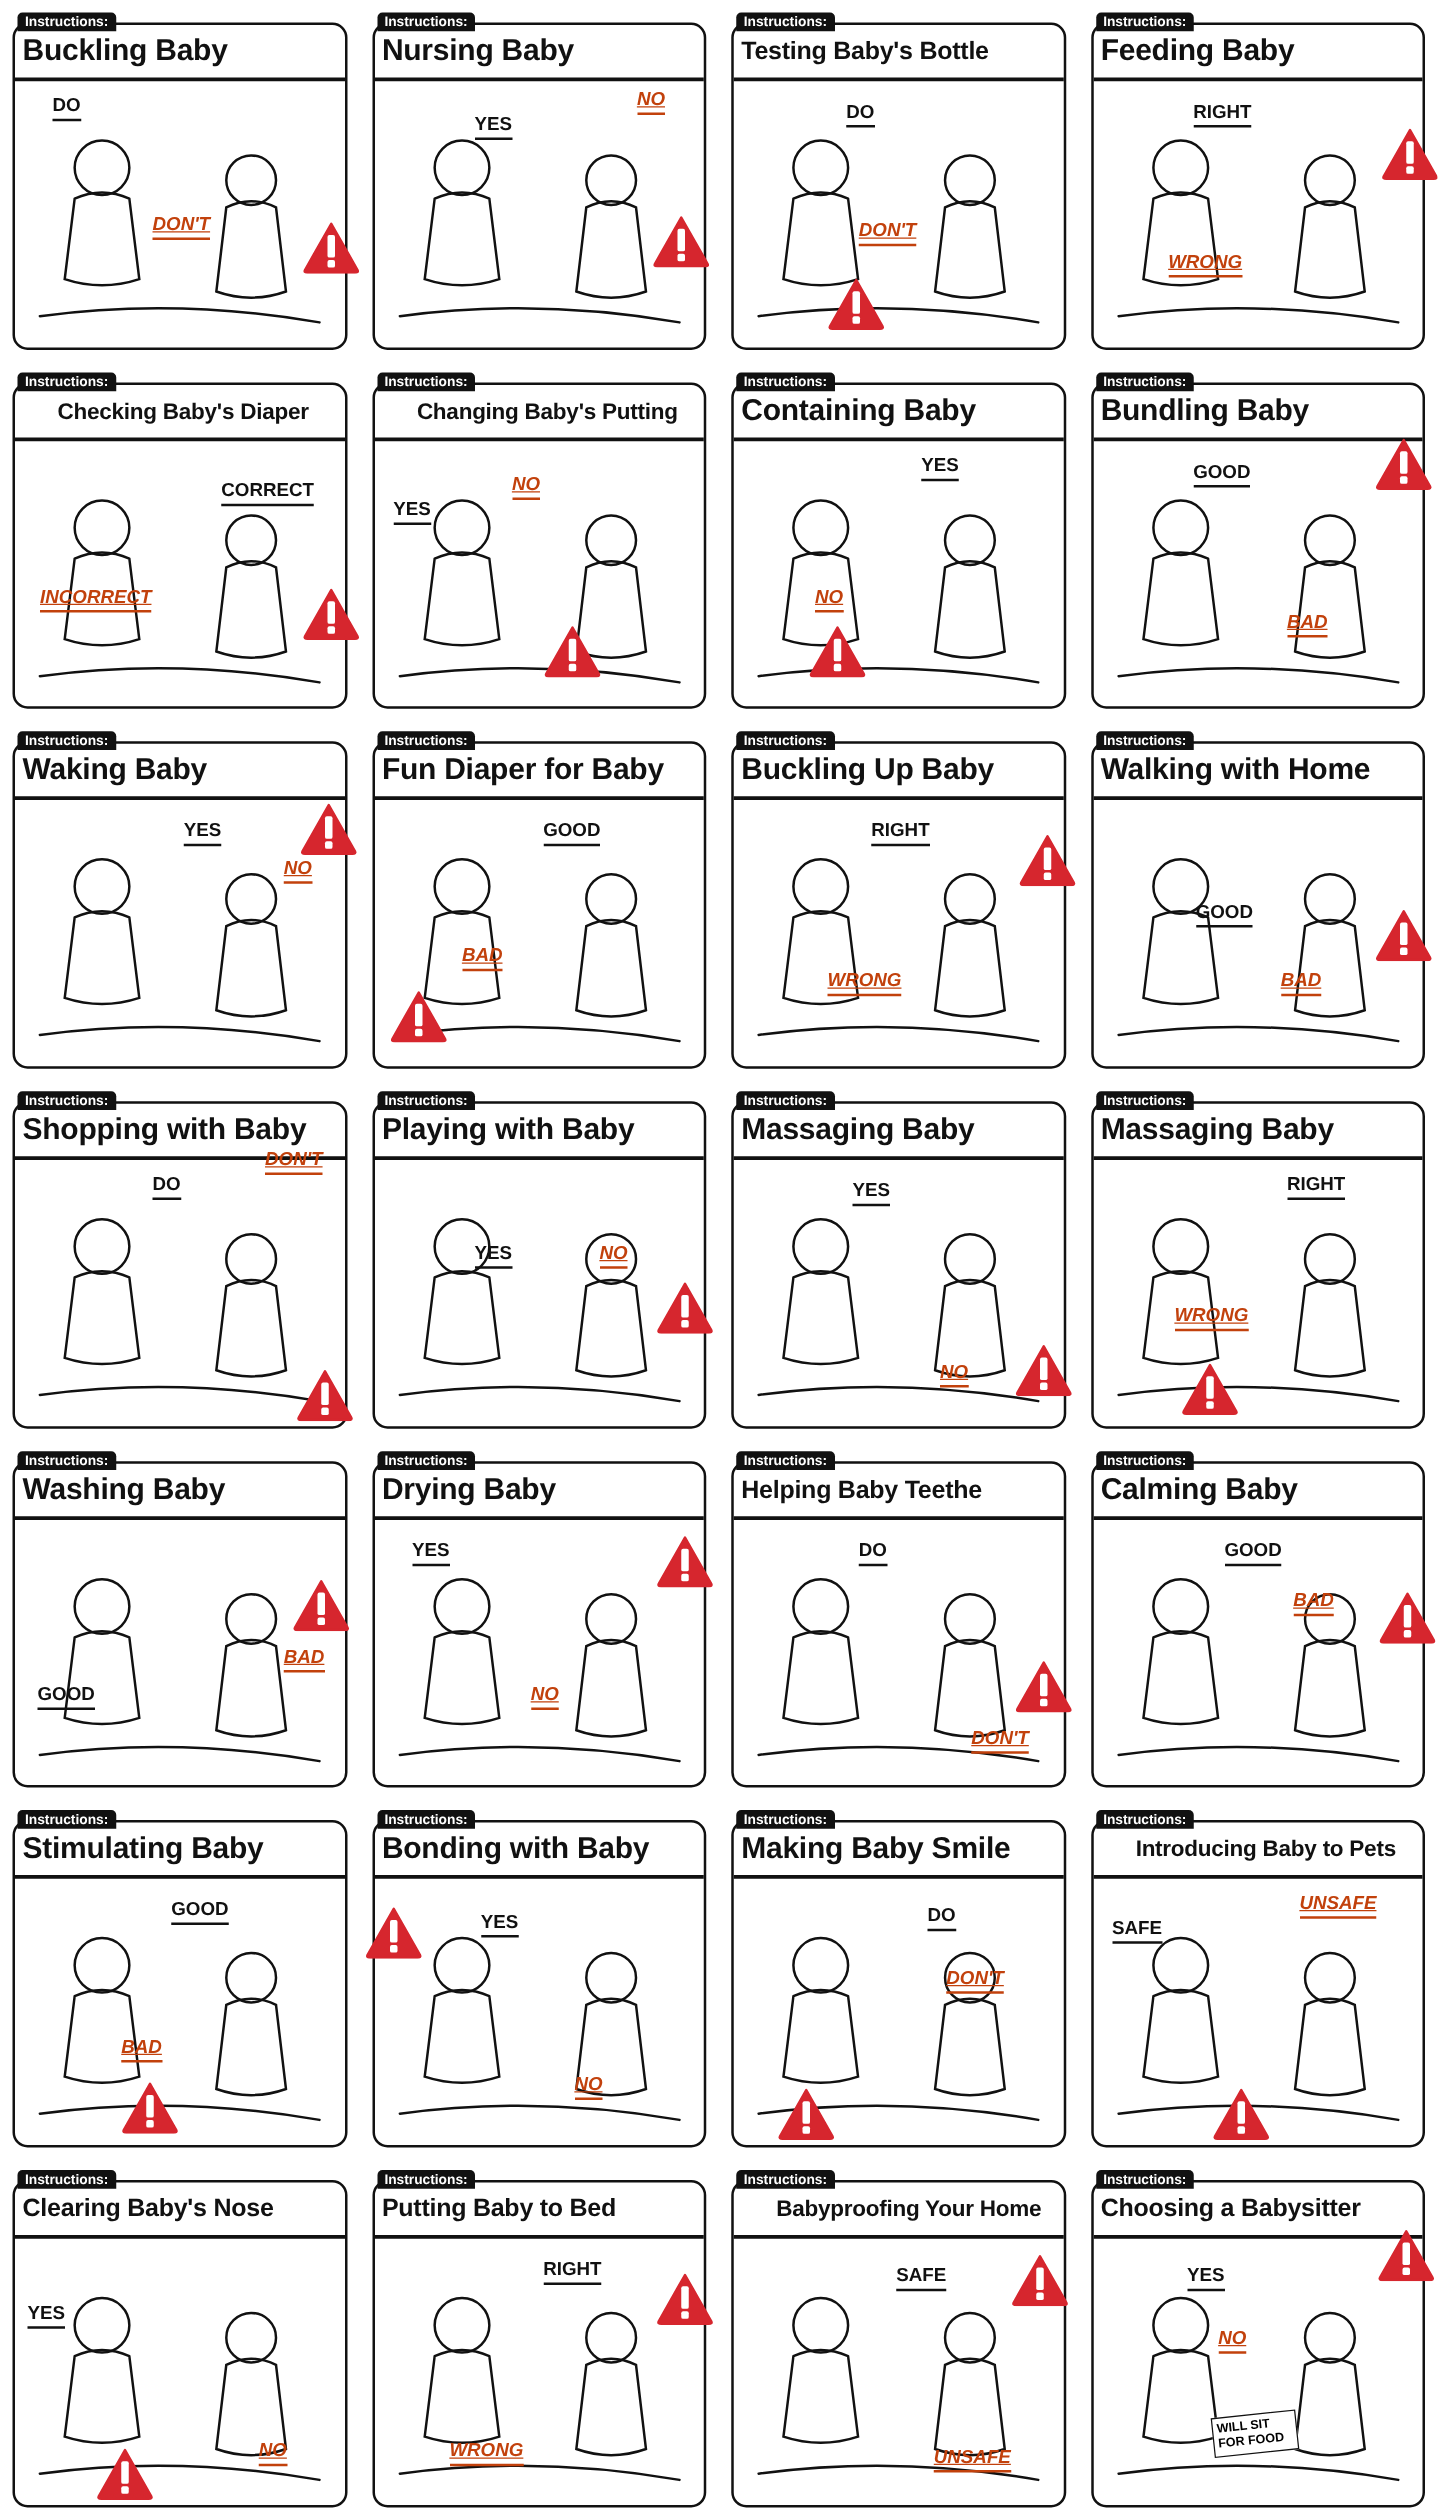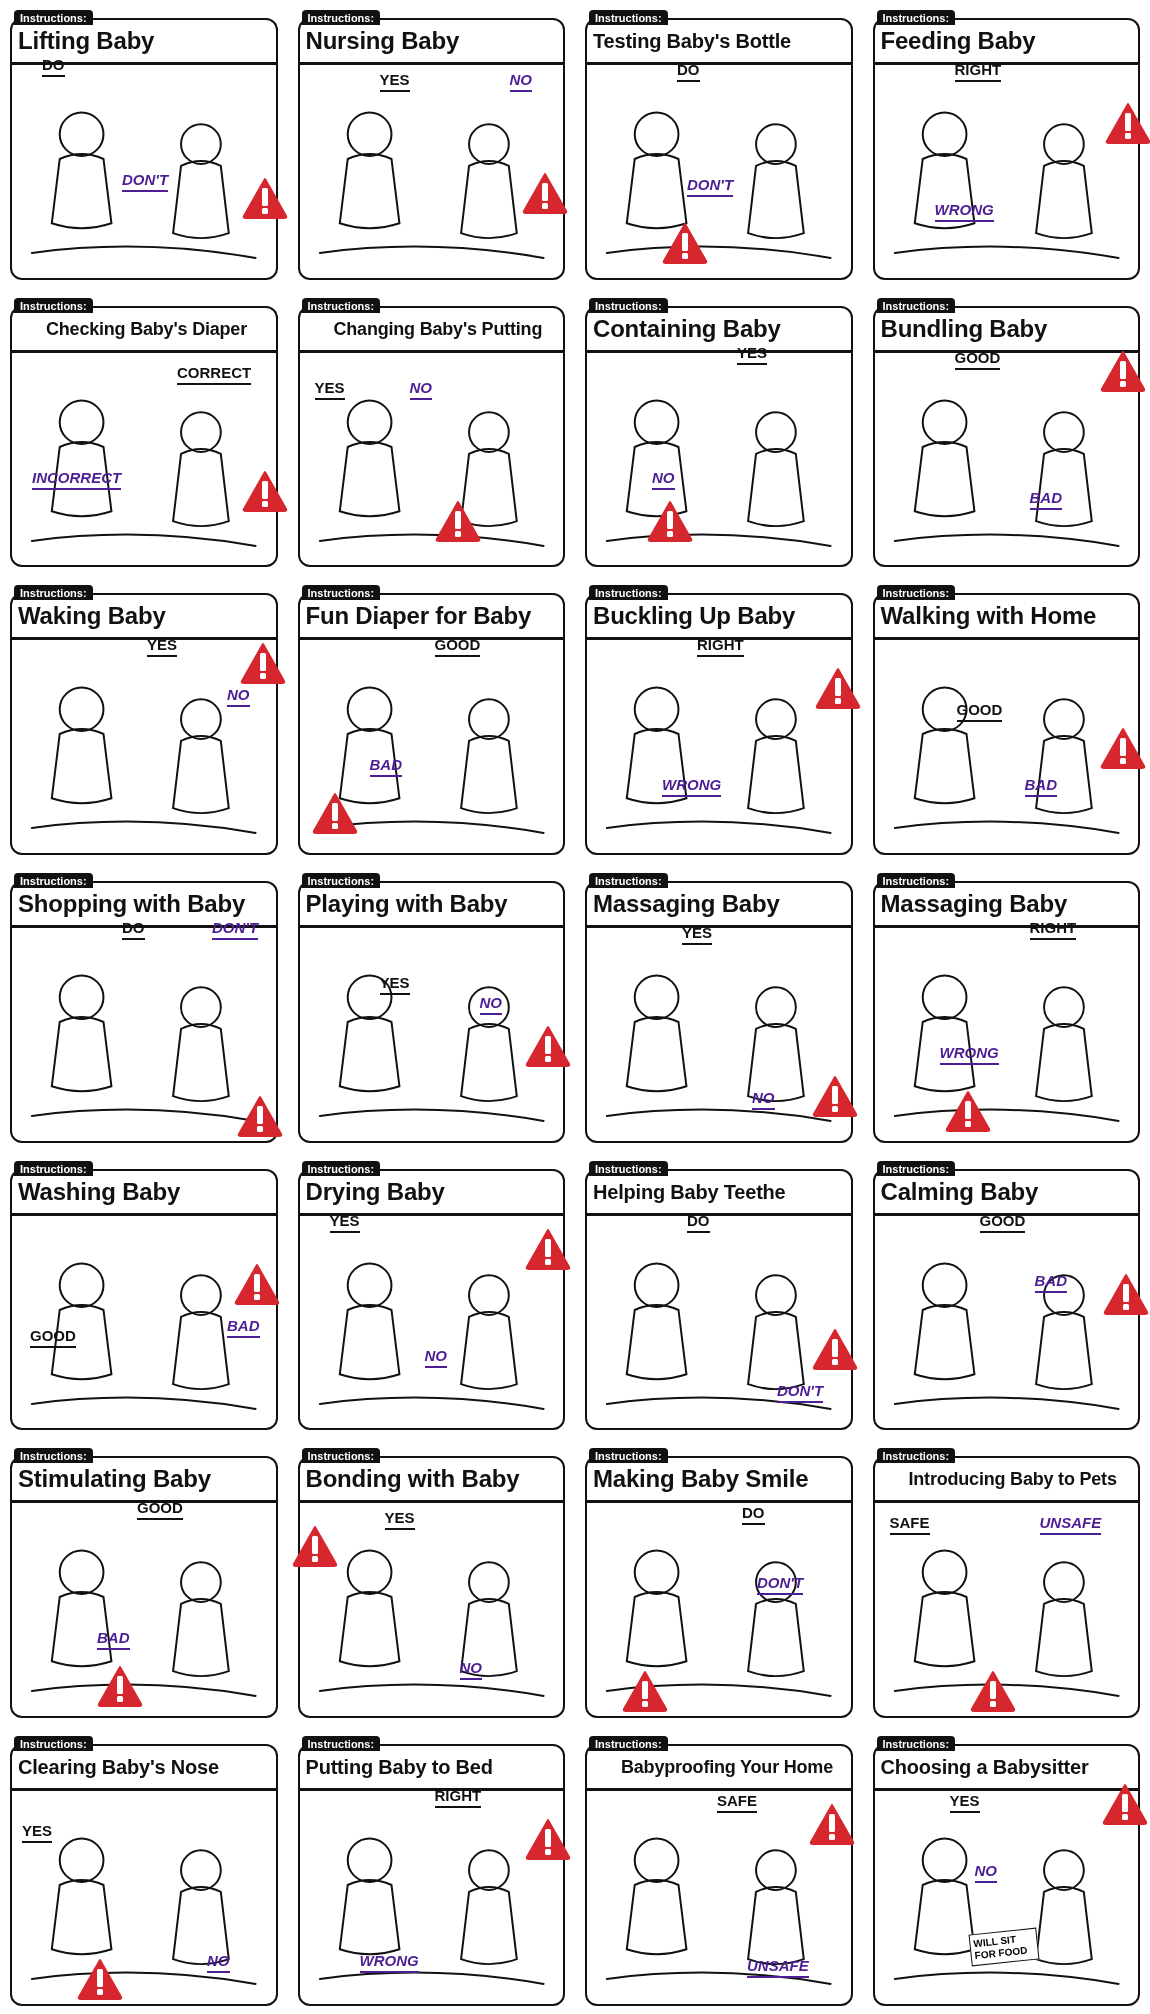--- a/index.html
+++ b/index.html
@@ -28,33 +28,33 @@
   }
   .title.small { font-size: 20px; }
   .title.xsmall { font-size: 18px; margin-left: 28px; }
   .rule { position: absolute; left: 0; right: 0; top: 42px; border-top: 3px solid #111; }
   .art { position: absolute; left: 0; right: 0; top: 45px; bottom: 0; }
   .art svg { width: 100%; height: 100%; }
   .lbl {
     position: absolute; font-size: 15px; font-weight: bold;
     padding-bottom: 2px; border-bottom: 2px solid currentColor; line-height: 16px;
   }
-  .good { color: #111; }
-  .bad { color: #4c1d95; font-style: italic; }
+  .good { color: #111; margin-top: 20px; }
+  .bad { color: #c2410c; font-style: italic; text-decoration: underline; }
   .warn { position: absolute; width: 46px; height: 42px; }
   .warn svg { width: 100%; height: 100%; }
 </style>
 </head>
 <body>
 
 <div class="grid" id="grid">
     <div class="panel">
     <div class="card">
       <div class="tag">Instructions:</div>
-      <div class="title">Lifting Baby</div>
+      <div class="title">Buckling Baby</div>
       <div class="rule"></div>
       <div class="art">
         <svg viewBox="0 0 265 215" preserveAspectRatio="none" fill="none" stroke="#111" stroke-width="2" stroke-linecap="round">
           <circle cx="70" cy="70" r="22"></circle>
           <path d="M48 95 Q70 85 92 95 L100 160 Q70 170 40 160 Z"></path>
           <circle cx="190" cy="80" r="20"></circle>
           <path d="M170 102 Q190 92 210 102 L218 170 Q190 180 162 170 Z"></path>
           <path d="M20 190 Q130 175 245 195"></path>
         </svg>
       </div>

